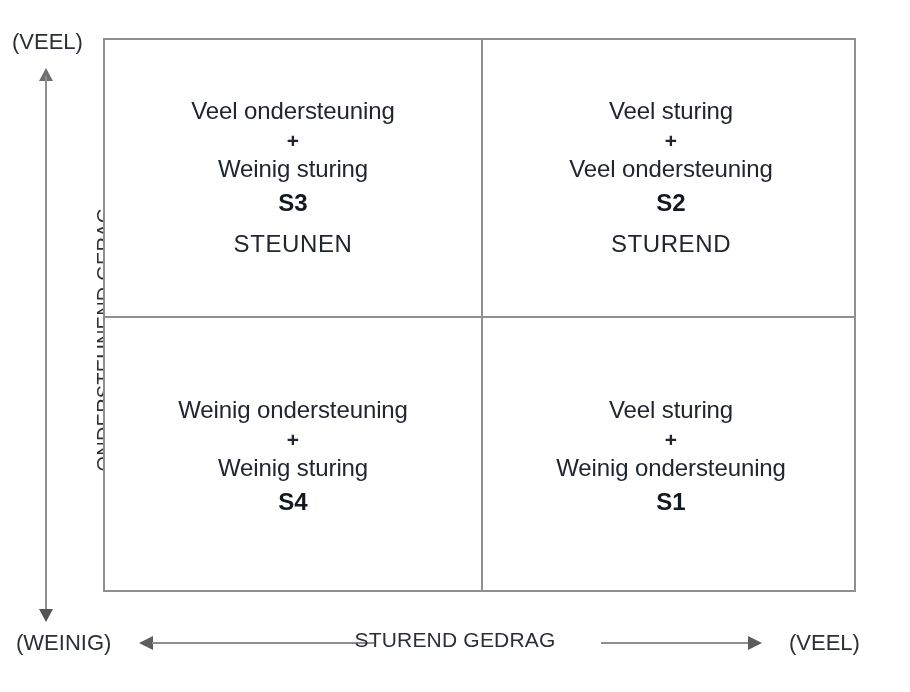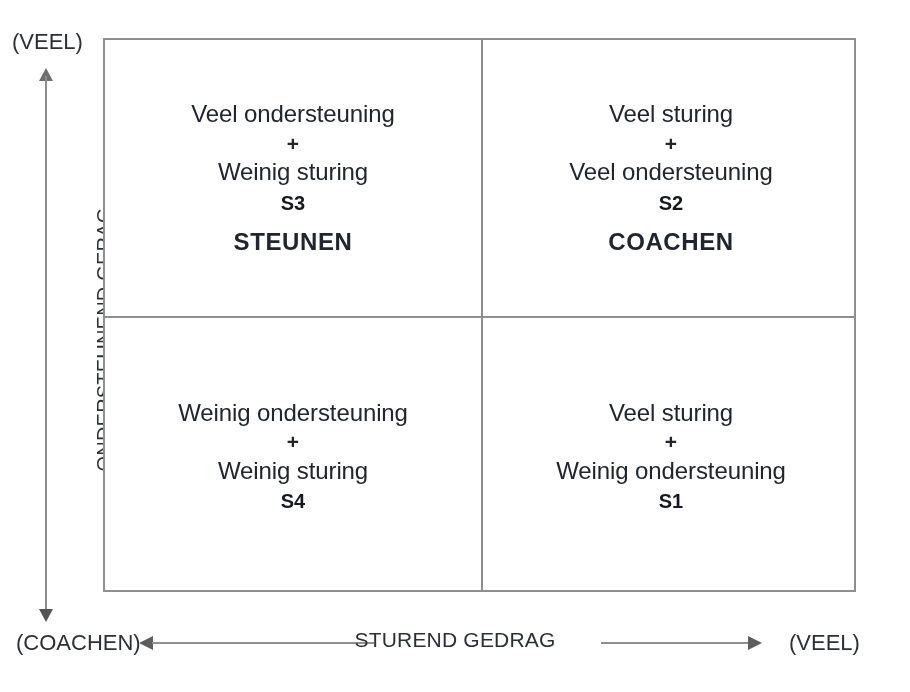--- a/index.html
+++ b/index.html
@@ -78,33 +78,32 @@
     color: #20252e;
     white-space: nowrap;
   }
   .q-plus {
     font-size: 21px;
     line-height: 1.3;
     font-weight: 700;
     color: #20252e;
   }
   .q-code {
-    font-size: 20px;
+    font-size: 24px;
     font-weight: 700;
     line-height: 1.3;
     color: #14181f;
     margin-top: 2px;
   }
   .q-style {
     font-size: 24px;
     line-height: 1.3;
     letter-spacing: 0.6px;
     color: #20252e;
     margin-top: 10px;
-    font-weight: bold;
   }
 
   
   .v-axis-line {
     position: absolute;
     left: 45px;
     top: 68px;
     width: 2px;
     height: 543px;
     background: #8e8e8e;
@@ -253,41 +252,41 @@
       <div class="q-line">Weinig sturing</div>
       <div class="q-code">S3</div>
       <div class="q-style">STEUNEN</div>
     </div>
 
     <div class="quad tr">
       <div class="q-line">Veel sturing</div>
       <div class="q-plus">+</div>
       <div class="q-line">Veel ondersteuning</div>
       <div class="q-code">S2</div>
-      <div class="q-style">COACHEN</div>
+      <div class="q-style">STUREND</div>
     </div>
 
     <div class="quad bl">
       <div class="q-line">Weinig ondersteuning</div>
       <div class="q-plus">+</div>
       <div class="q-line">Weinig sturing</div>
       <div class="q-code">S4</div>
     </div>
 
     <div class="quad br">
       <div class="q-line">Veel sturing</div>
       <div class="q-plus">+</div>
       <div class="q-line">Weinig ondersteuning</div>
       <div class="q-code">S1</div>
     </div>
 
   </div>
 
   <div class="h-row">
-    <div class="label-weinig-bottom">(COACHEN)</div>
+    <div class="label-weinig-bottom">(WEINIG)</div>
 
     <div class="h-arrow-left"></div>
     <div class="h-line-left"></div>
 
     <div class="h-axis-label">STUREND GEDRAG</div>
 
     <div class="h-line-right"></div>
     <div class="h-arrow-right"></div>
 
     <div class="label-veel-right">(VEEL)</div>

